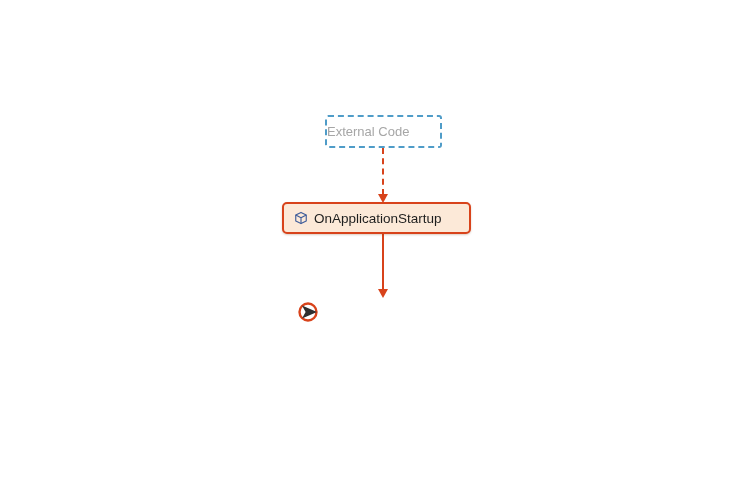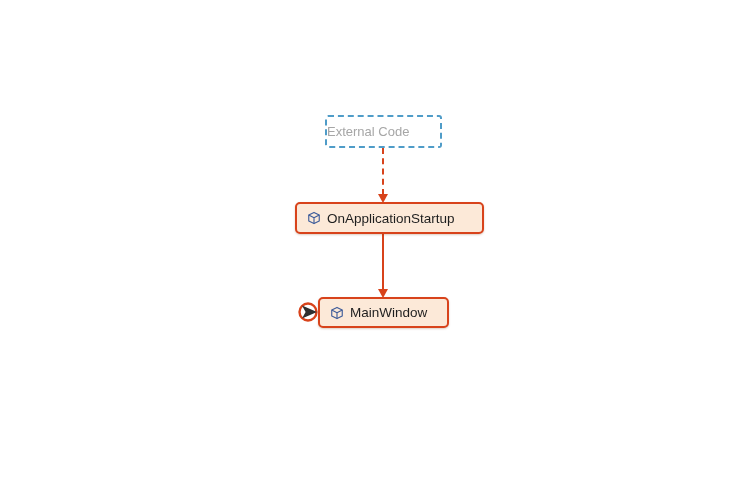--- a/index.html
+++ b/index.html
@@ -36,21 +36,21 @@
     border: 2px solid #d8431b;
     border-radius: 5px;
     background: #fce9d8;
     color: #1e1e1e;
     font-size: 13.5px;
     box-shadow: 0 1px 2px rgba(120, 60, 20, 0.25);
     gap: 6px;
     padding: 0 10px;
   }
   .node-onapp {
-    left: 295px; top: 202px;
+    left: 282px; top: 202px;
     width: 189px; height: 32px;
   }
   .node-mainwindow {
     left: 318px; top: 297px;
     width: 131px; height: 31px;
   }
   .cube-icon-svg {
     width: 14px; height: 14px;
     flex: 0 0 auto;
     display: block;
@@ -105,21 +105,14 @@
       <path d="M2 4.6 L8 7.6 L14 4.6 M8 7.6 L8 14.4" fill="none" stroke="#3e5c9a" stroke-width="1.3" stroke-linejoin="round"></path>
     </svg>
     <span>OnApplicationStartup</span>
   </div>
 
   <svg class="entry-badge" viewBox="0 0 26 24">
     <circle cx="12" cy="12" r="8.5" fill="#ffffff" stroke="#d8431b" stroke-width="2.4"></circle>
     <path d="M6 5.6 L21 12 L6 18.4 L9.6 12 Z" fill="#2f2f2f"></path>
   </svg>
 
-  <div class="node node-method node-mainwindow">
-    <svg class="cube-icon-svg" viewBox="0 0 16 16">
-      <path d="M8 1.6 L14 4.6 L14 11.4 L8 14.4 L2 11.4 L2 4.6 Z" fill="none" stroke="#3e5c9a" stroke-width="1.3" stroke-linejoin="round"></path>
-      <path d="M2 4.6 L8 7.6 L14 4.6 M8 7.6 L8 14.4" fill="none" stroke="#3e5c9a" stroke-width="1.3" stroke-linejoin="round"></path>
-    </svg>
-    <span>MainWindow</span>
-  </div>
 
 </div>
 
 </body></html>

